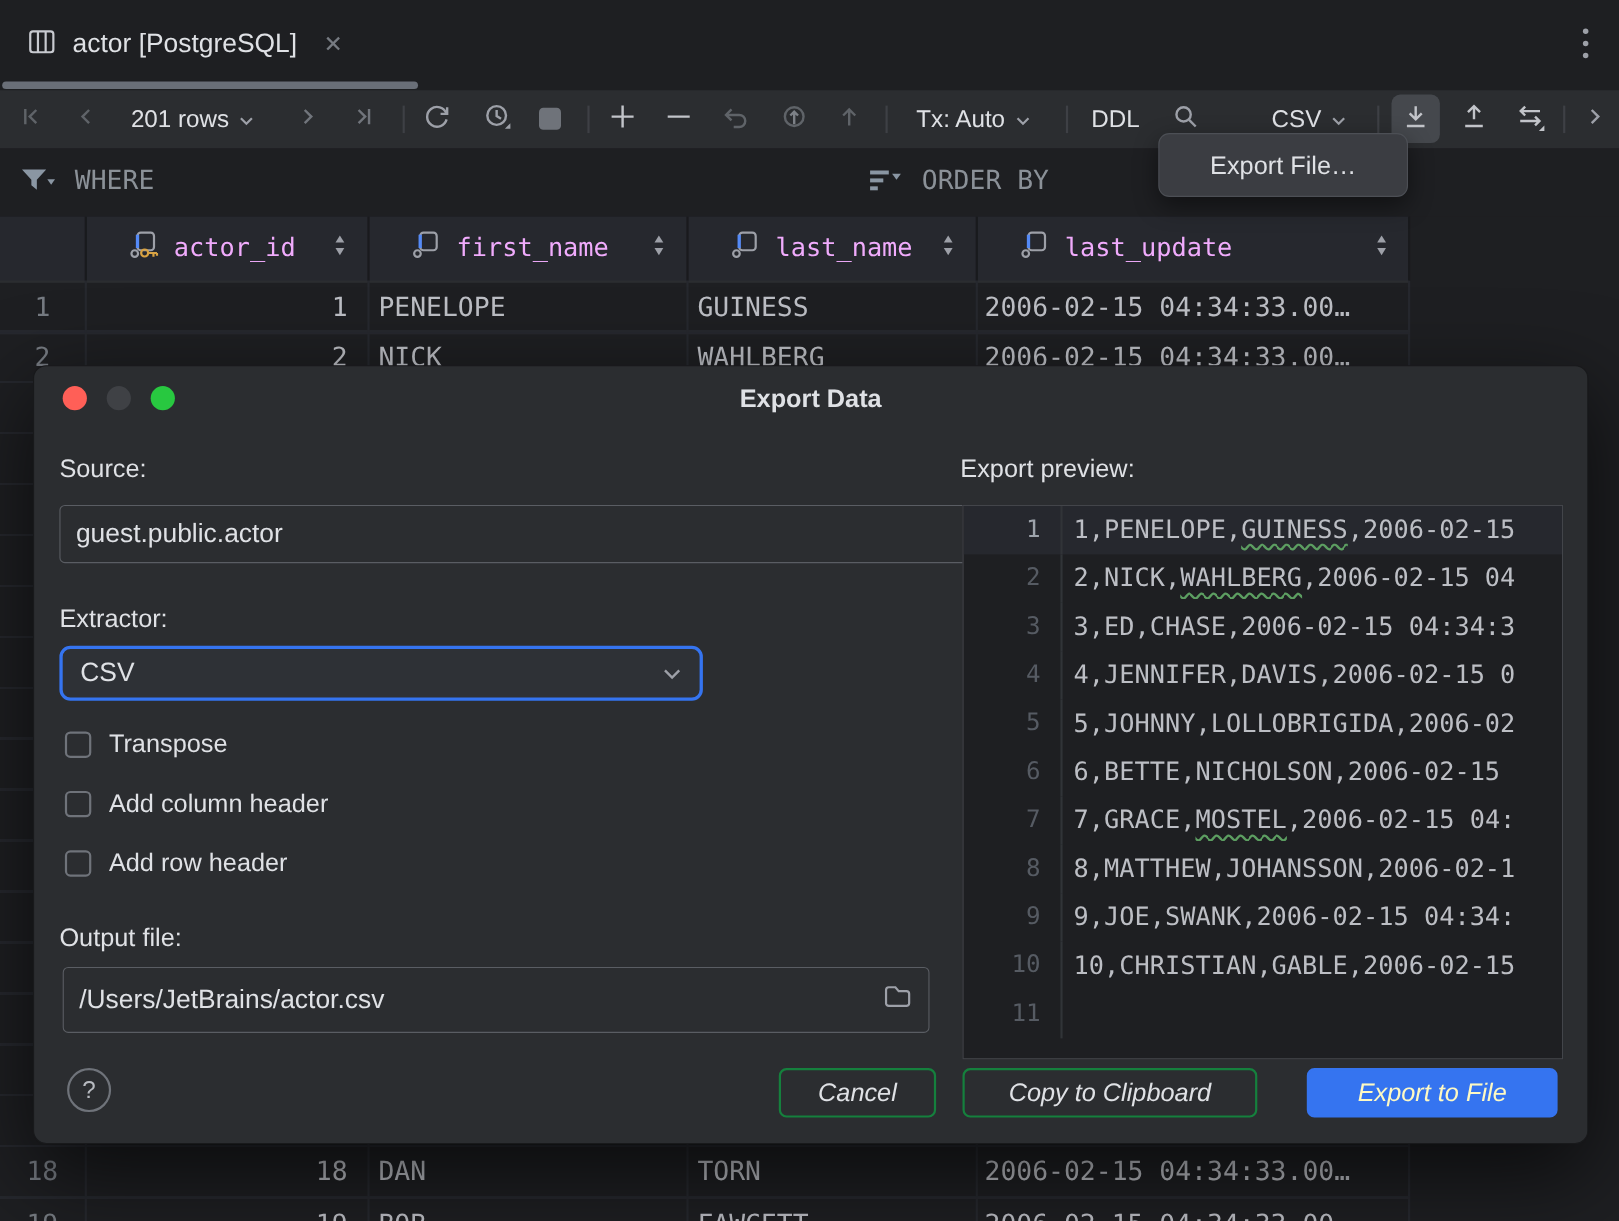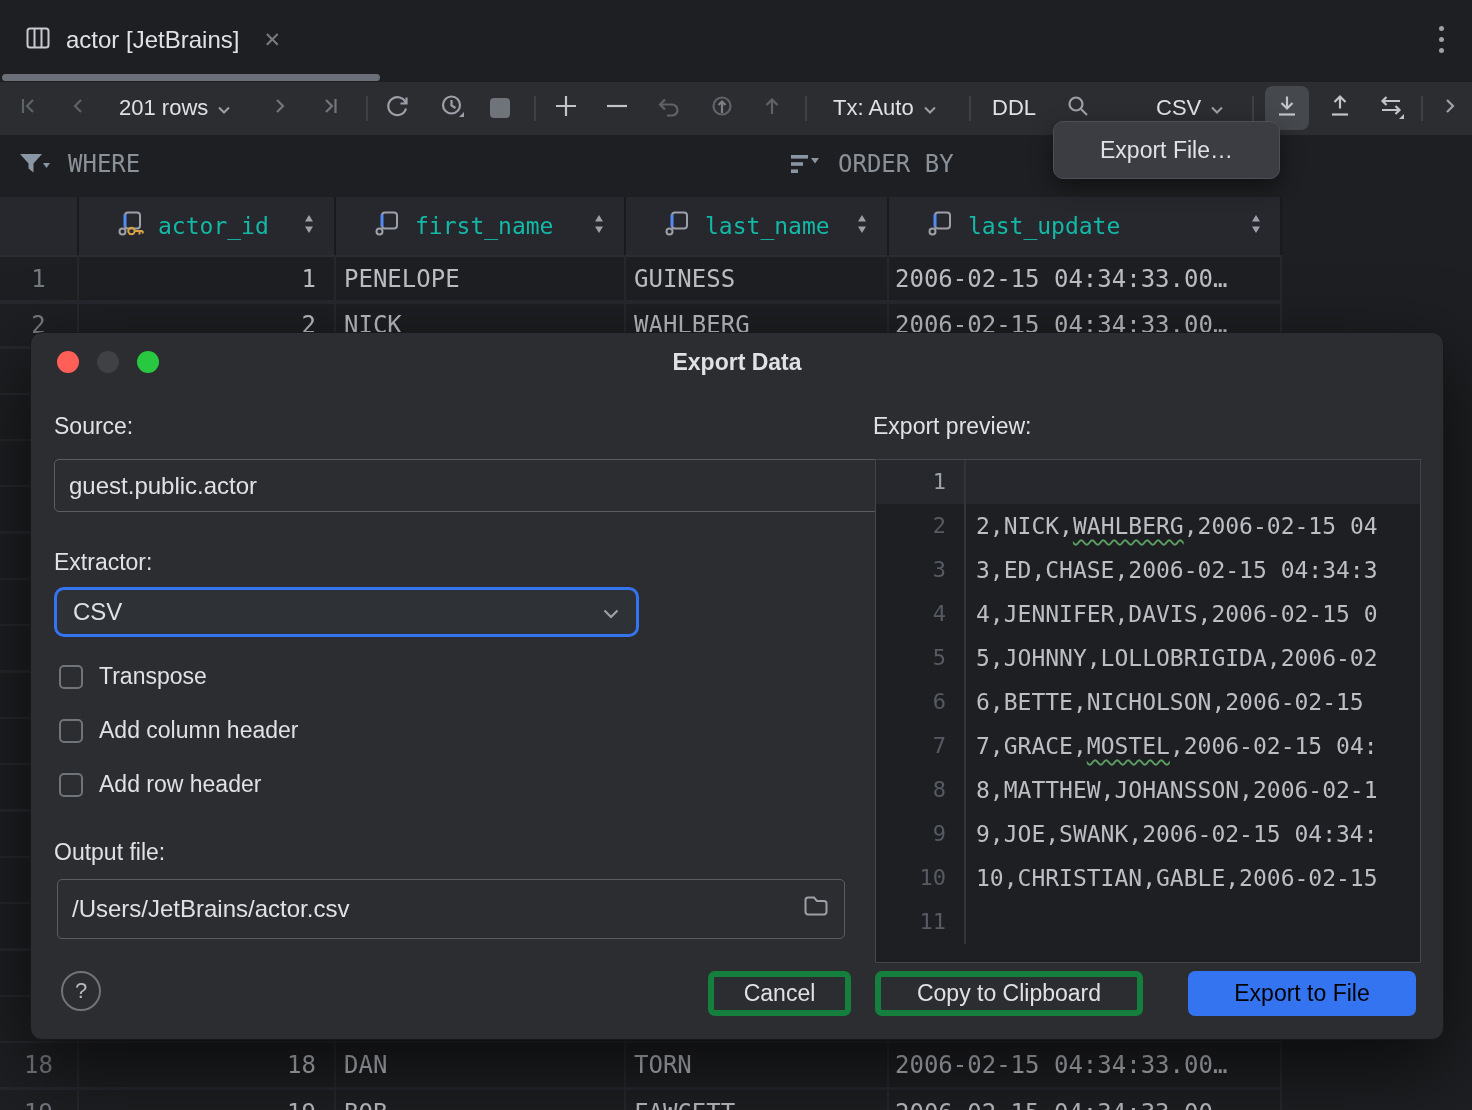--- a/index.html
+++ b/index.html
@@ -31,21 +31,21 @@
 
   
   .filterbar{position:absolute;left:0;top:135px;width:100%;height:62px;background:#1e1f22;}
   .where,.orderby{position:absolute;top:150px;display:flex;align-items:flex-start;gap:15px;
                   font-family:"DejaVu Sans Mono",monospace;font-size:24px;color:#8b9198;}
   .where{left:17px;} .orderby{left:789px;}
 
   
   .grid-header{position:absolute;left:0;top:197px;width:1281px;height:58px;background:#26282e;border-bottom:2px solid #2b2d30;}
   .hcell{position:absolute;top:0;height:58px;display:flex;align-items:center;gap:11px;padding-left:40px;padding-right:18px;
-         box-sizing:border-box;font-family:"DejaVu Sans Mono",monospace;font-size:23px;color:#14b8a6;}
+         box-sizing:border-box;font-family:"DejaVu Sans Mono",monospace;font-size:23px;color:#f0abfc;}
   .hsort{margin-left:auto;}
   .vline{position:absolute;width:2px;top:255px;height:855px;background:#26282e;z-index:1;}
   .vline-h{position:absolute;width:2px;top:197px;height:58px;background:#191a1d;z-index:2;}
   .ghost-rows{position:absolute;left:0;top:256px;width:1281px;height:854px;
               background:repeating-linear-gradient(to bottom,transparent 0 44px,#26282e 44px 46.3px);}
   .grid-row{position:absolute;left:0;width:1281px;height:46px;display:flex;align-items:center;
             font-family:"DejaVu Sans Mono",monospace;font-size:24px;color:#bcbec4;z-index:2;}
   .c-num{width:77px;text-align:center;color:#767b82;box-sizing:border-box;}
   .c-id{width:257px;text-align:right;padding-right:18px;box-sizing:border-box;}
   .c-first{width:290px;padding-left:10px;box-sizing:border-box;}
@@ -62,23 +62,23 @@
   .field{position:absolute;box-sizing:border-box;border:1px solid #5a5d63;border-radius:5px;display:flex;align-items:center;
          font-size:24px;color:#dfe1e5;padding:0 14px;background:#2b2d30;}
   .combo{position:absolute;box-sizing:border-box;border:3px solid #3574f0;border-radius:10px;background:#2e3136;
          display:flex;align-items:center;font-size:24px;color:#dfe1e5;padding:0 16px;}
   .combo .chev{margin-left:auto;}
   .chk-row{position:absolute;display:flex;align-items:center;gap:16px;font-size:23px;color:#dfe1e5;}
   .chk-box{width:24px;height:24px;border:2px solid #6f737a;border-radius:5px;box-sizing:border-box;}
   .folder{margin-left:auto;}
   .help-btn{position:absolute;width:40px;height:40px;border:2px solid #6f737a;border-radius:50%;box-sizing:border-box;
             display:flex;align-items:center;justify-content:center;font-size:22px;color:#b7bac0;}
-  .btn{position:absolute;height:45px;border:6px solid #15803d;border-radius:7px;box-sizing:border-box;
-       display:flex;align-items:center;justify-content:center;font-size:23px;color:#dfe1e5;background:transparent;}
-  .btn.primary{background:#3574f0;border-color:#3574f0;color:#000000;}
+  .btn{position:absolute;height:45px;border:2px solid #15803d;border-radius:7px;box-sizing:border-box;
+       display:flex;align-items:center;justify-content:center;font-size:23px;color:#dfe1e5;background:transparent;font-style:italic;}
+  .btn.primary{background:#3574f0;border-color:#3574f0;color:#fef9c3;}
 
   
   .preview{position:absolute;left:844px;top:126px;width:546px;height:504px;background:#1e1f22;border:1px solid #43454a;
            box-sizing:border-box;overflow:hidden;}
   .pline{position:relative;display:flex;height:44px;align-items:center;font-family:"DejaVu Sans Mono",monospace;}
   .pline.caret{background:#26282e;}
   .pnum{width:90px;box-sizing:border-box;text-align:right;padding-right:18px;font-size:22px;color:#565b63;
         border-right:2px solid #313438;height:44px;line-height:44px;flex:none;}
   .pline.caret .pnum{color:#9da3ab;}
   .ptext{padding-left:10px;font-size:23px;color:#bcbec4;white-space:pre;}
@@ -91,21 +91,21 @@
 <div class="app">
 
   <div class="tabbar">
     <div class="tab">
       <span>
         <svg width="28" height="28" viewBox="0 0 28 28" fill="none">
             <rect x="3.5" y="4.5" width="21" height="19" rx="2.5" stroke="#c8cad0" stroke-width="2"></rect>
             <path d="M10.5 4.5 v19 M17.5 4.5 v19" stroke="#c8cad0" stroke-width="2"></path>
           </svg>
       </span>
-      <span class="tab-title">actor [JetBrains]</span>
+      <span class="tab-title">actor [PostgreSQL]</span>
       <span class="tab-close">✕</span>
     </div>
     <div class="tab-underline"></div>
     <div class="kebab">
         <i></i>
         <i></i>
         <i></i>
       </div>
   </div>
 
@@ -390,20 +390,21 @@
       <span>/Users/JetBrains/actor.csv</span>
       <span class="folder"><svg width="28" height="26" viewBox="0 0 28 26" fill="none">
             <path d="M3.5 7 a2.5 2.5 0 0 1 2.5 -2.5 h6 l3 3.5 h7 a2.5 2.5 0 0 1 2.5 2.5 v8.5 a2.5 2.5 0 0 1 -2.5 2.5 h-16 a2.5 2.5 0 0 1 -2.5 -2.5 Z" stroke="#9da0a8" stroke-width="2"></path>
           </svg></span>
     </div>
 
     <div class="dlg-label" style="left:842px;top:80px;">Export preview:</div>
     <div class="preview mono">
       <div class="pline caret">
           <span class="pnum">1</span>
+          <span class="ptext"><span>1,PENELOPE,</span><span class="mis">GUINESS</span><span>,2006-02-15</span></span>
         </div>
       <div class="pline">
           <span class="pnum">2</span>
           <span class="ptext"><span>2,NICK,</span><span class="mis">WAHLBERG</span><span>,2006-02-15 04</span></span>
         </div>
       <div class="pline">
           <span class="pnum">3</span>
           <span class="ptext"><span>3,ED,CHASE,2006-02-15 04:34:3</span><span class="mis"></span><span></span></span>
         </div>
       <div class="pline">

